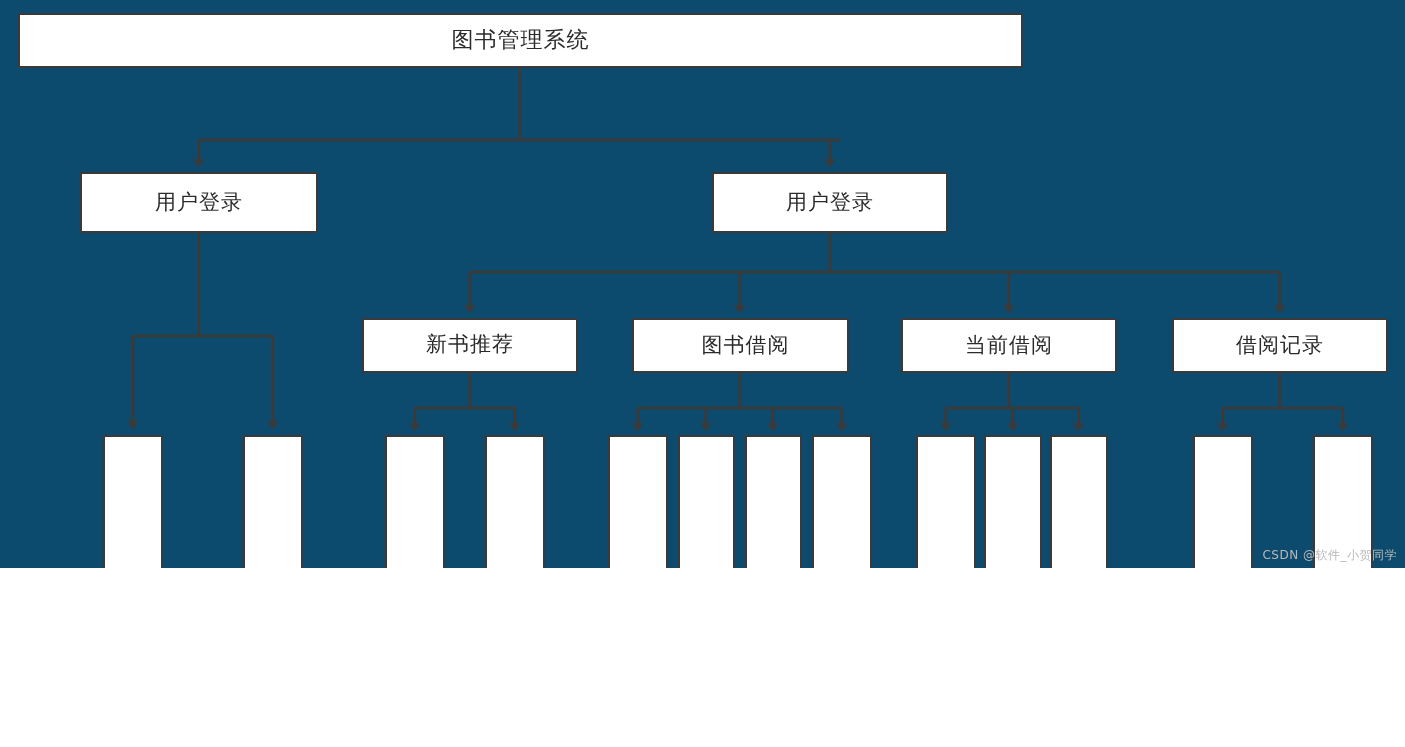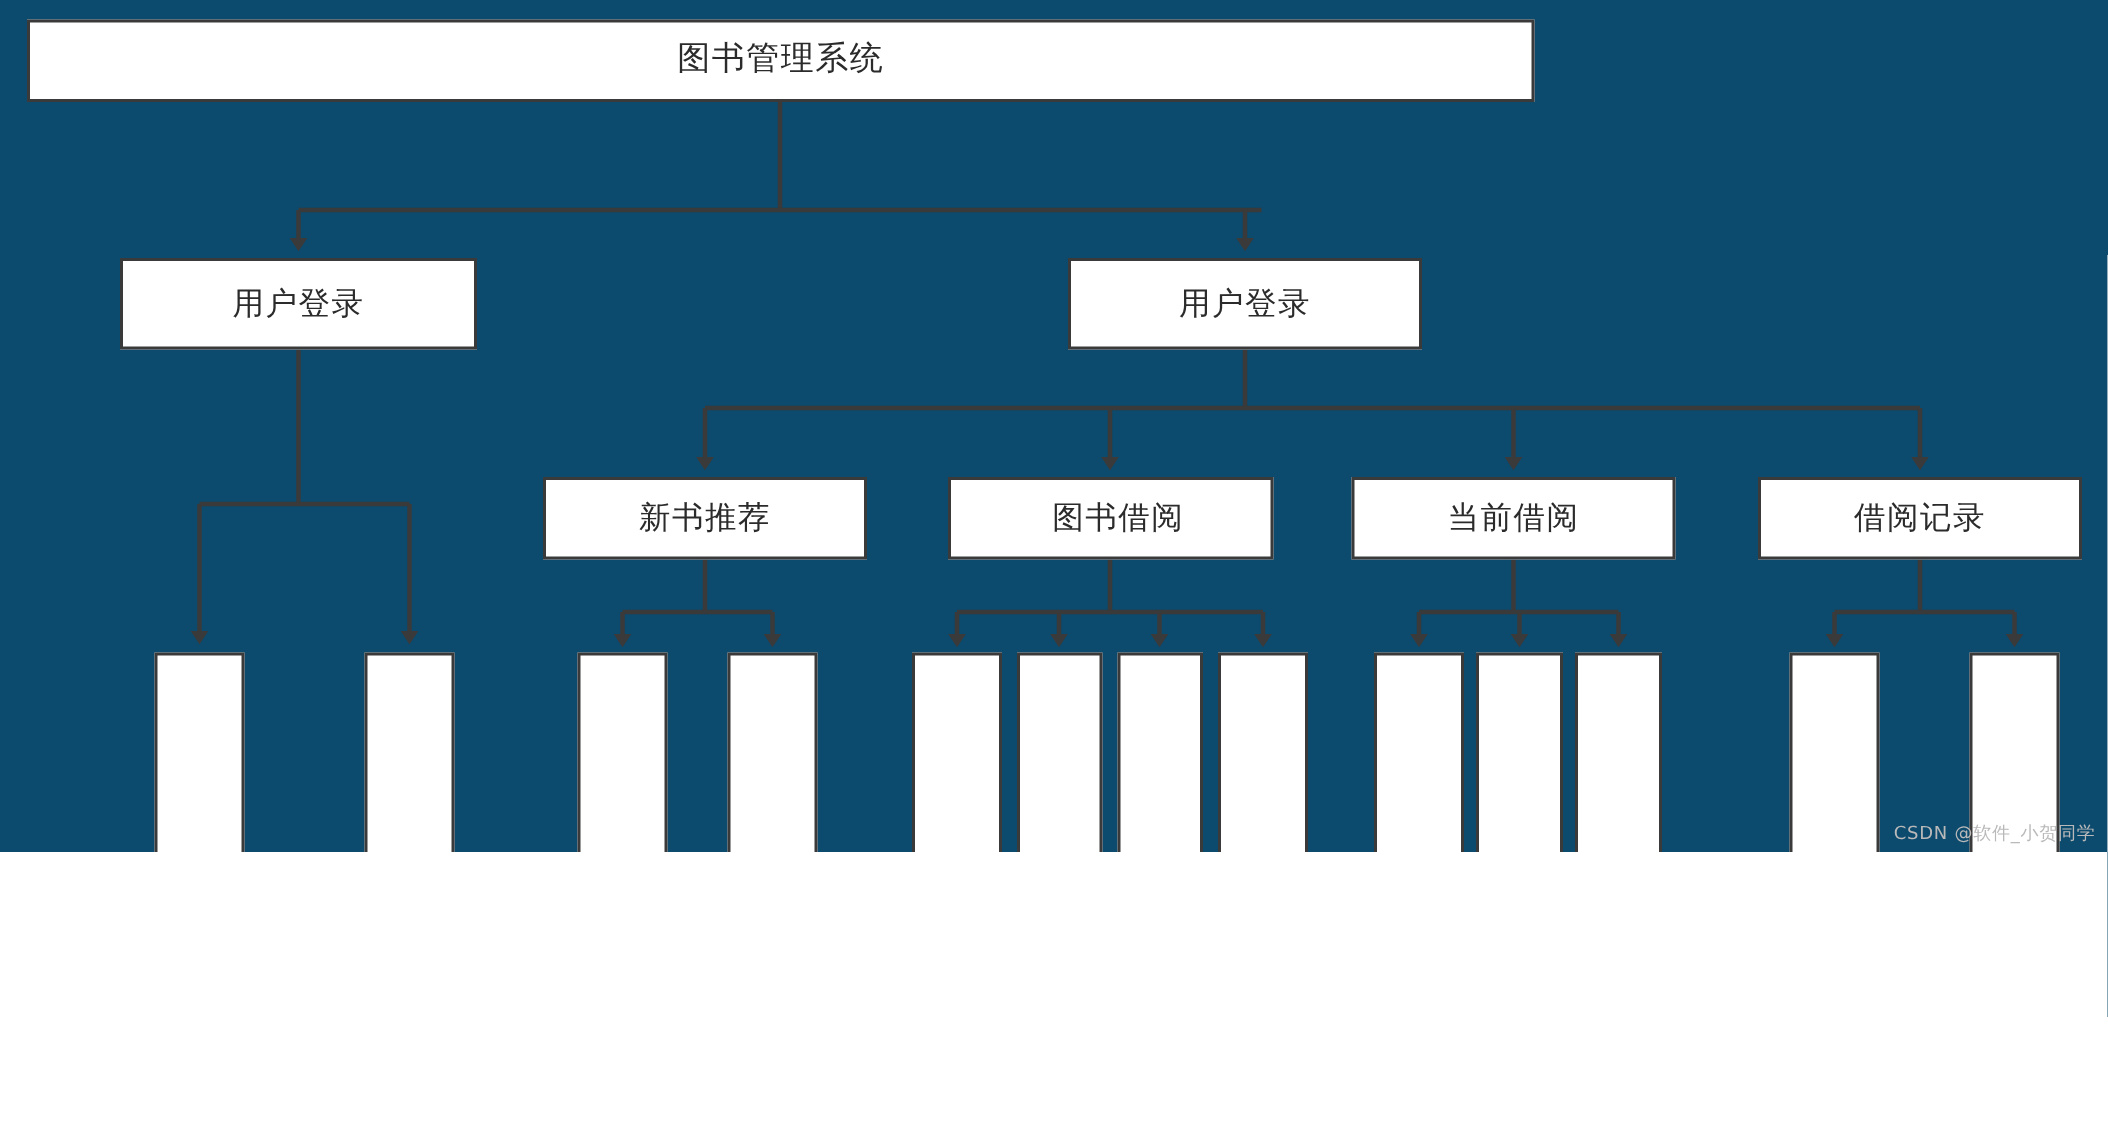--- a/index.html
+++ b/index.html
@@ -128,21 +128,21 @@
     <span>图书管理系统</span>
   </div>
 
   <div class="node node-h" style="left:80px; top:172px; width:238px; height:61px;">
     <span>用户登录</span>
   </div>
   <div class="node node-h" style="left:712px; top:172px; width:236px; height:61px;">
     <span>用户登录</span>
   </div>
 
-  <div class="node node-h" style="left:362px; top:318px; width:216px; height:55px;">
+  <div class="node node-h" style="left:362px; top:318px; width:216px; height:55px;font-family:Liberation Mono, monospace;">
     <span>新书推荐</span>
   </div>
   <div class="node node-h" style="left:632px; top:318px; width:217px; height:55px;padding-left:10px;">
     <span>图书借阅</span>
   </div>
   <div class="node node-h" style="left:901px; top:318px; width:216px; height:55px;">
     <span>当前借阅</span>
   </div>
   <div class="node node-h" style="left:1172px; top:318px; width:216px; height:55px;">
     <span>借阅记录</span>

